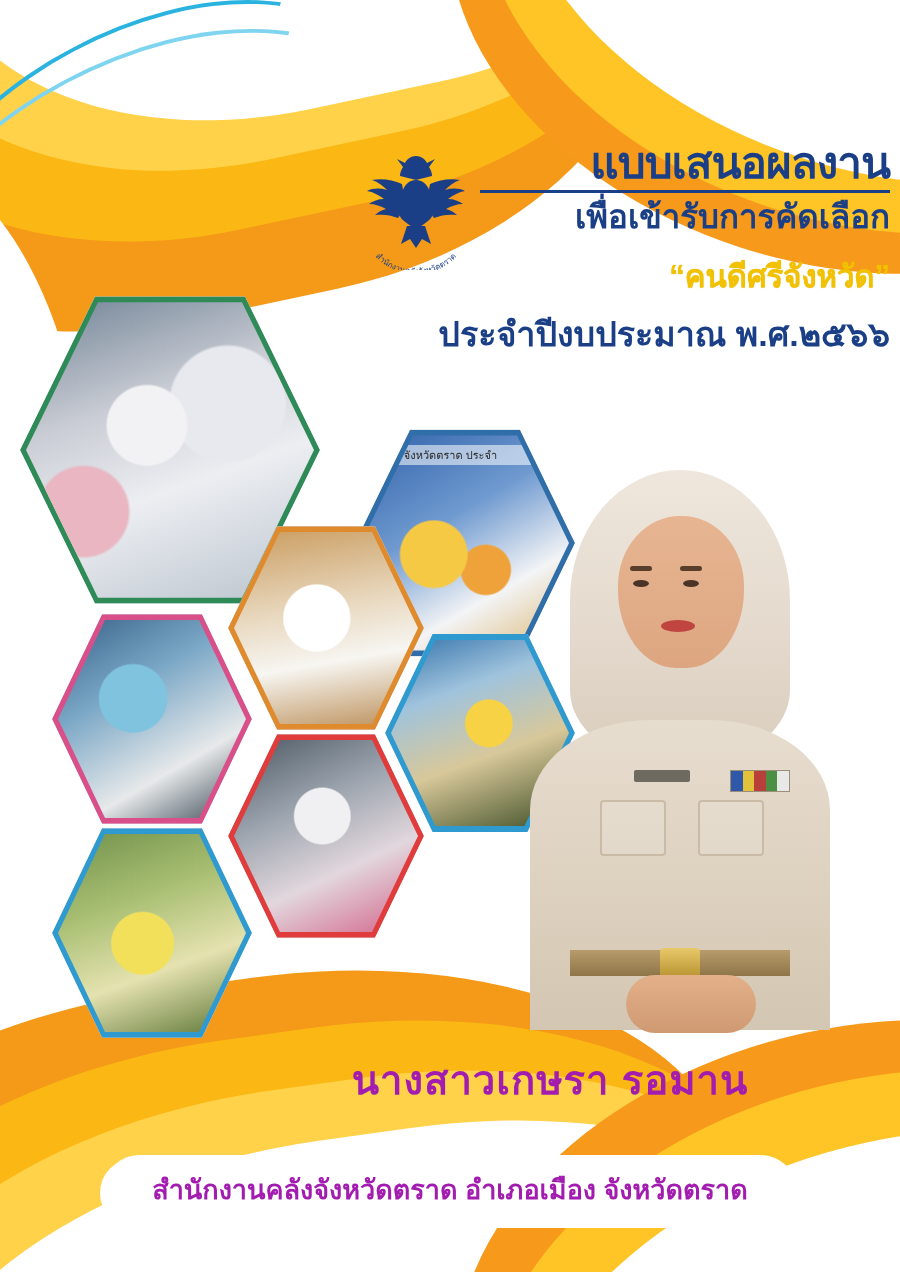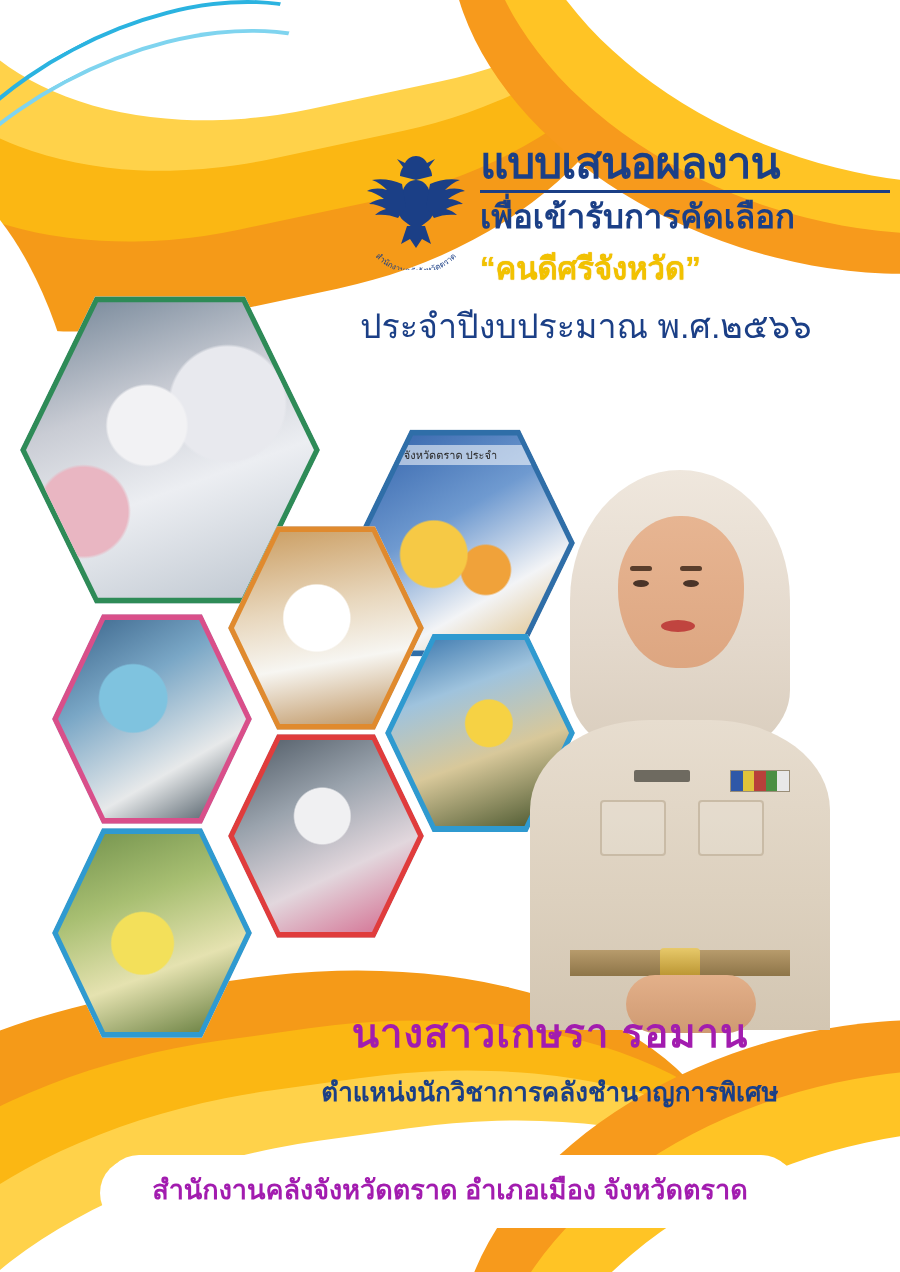--- a/index.html
+++ b/index.html
@@ -65,39 +65,39 @@
 
   
   .emblem{
     position:absolute;left:352px;top:140px;width:128px;height:130px;
     color:#1b3f86;
   }
   .emblem svg{width:100%;height:100%;display:block;}
 
   
   .title-wrap{
-    position:absolute;left:480px;top:140px;width:410px;text-align:left;
+    position:absolute;left:480px;top:140px;width:410px;text-align:right;
   }
   .t-main{
     font-family:"Liberation Sans", sans-serif;
     font-size:44px;font-weight:bold;color:#1b3f86;line-height:1.05;
     letter-spacing:-1px;
   }
   .t-rule{
     height:3px;background:#1b3f86;margin:4px auto 6px auto;width:100%;
   }
   .t-sub{
     font-size:33px;font-weight:bold;color:#1b3f86;line-height:1.1;font-family:Liberation Serif, serif;
   }
   .t-quote{
-    margin-top:8px;font-size:31px;font-weight:bold;color:#f2c200;
+    margin-top:16px;font-size:31px;font-weight:bold;color:#f2c200;
     text-shadow:0 0 1px #e0a800;
   }
   .t-year{
-    margin-top:6px;font-size:34px;font-weight:normal;color:#1b3f86;
+    margin-top:6px;font-size:34px;font-weight:bold;color:#1b3f86;
     white-space:nowrap;margin-left:-120px;
   }
 
   
   .hexes{position:absolute;left:0;top:290px;width:600px;height:720px;}
   .hex{
     position:absolute;
     clip-path:polygon(25% 2%,75% 2%,100% 50%,75% 98%,25% 98%,0% 50%);
     background:#ccd6e0;
     overflow:hidden;
@@ -333,21 +333,20 @@
     <div class="p-ribbon"></div>
     <div class="p-pocket" style="left:70px;"></div>
     <div class="p-pocket" style="left:168px;"></div>
     <div class="p-belt"></div>
     <div class="p-buckle"></div>
     <div class="p-hands"></div>
   </div>
 
   <div class="name-block">
     <div class="n-name">นางสาวเกษรา  รอมาน</div>
-    <div class="n-pos">ตำแหน่งนักวิชาการคลังชำนาญการพิเศษ</div>
   </div>
 
   <div class="banner-shadow"></div>
   <div class="banner">
     <span>สำนักงานคลังจังหวัดตราด อำเภอเมือง จังหวัดตราด</span>
   </div>
 
 </div>
 
 </body></html>

